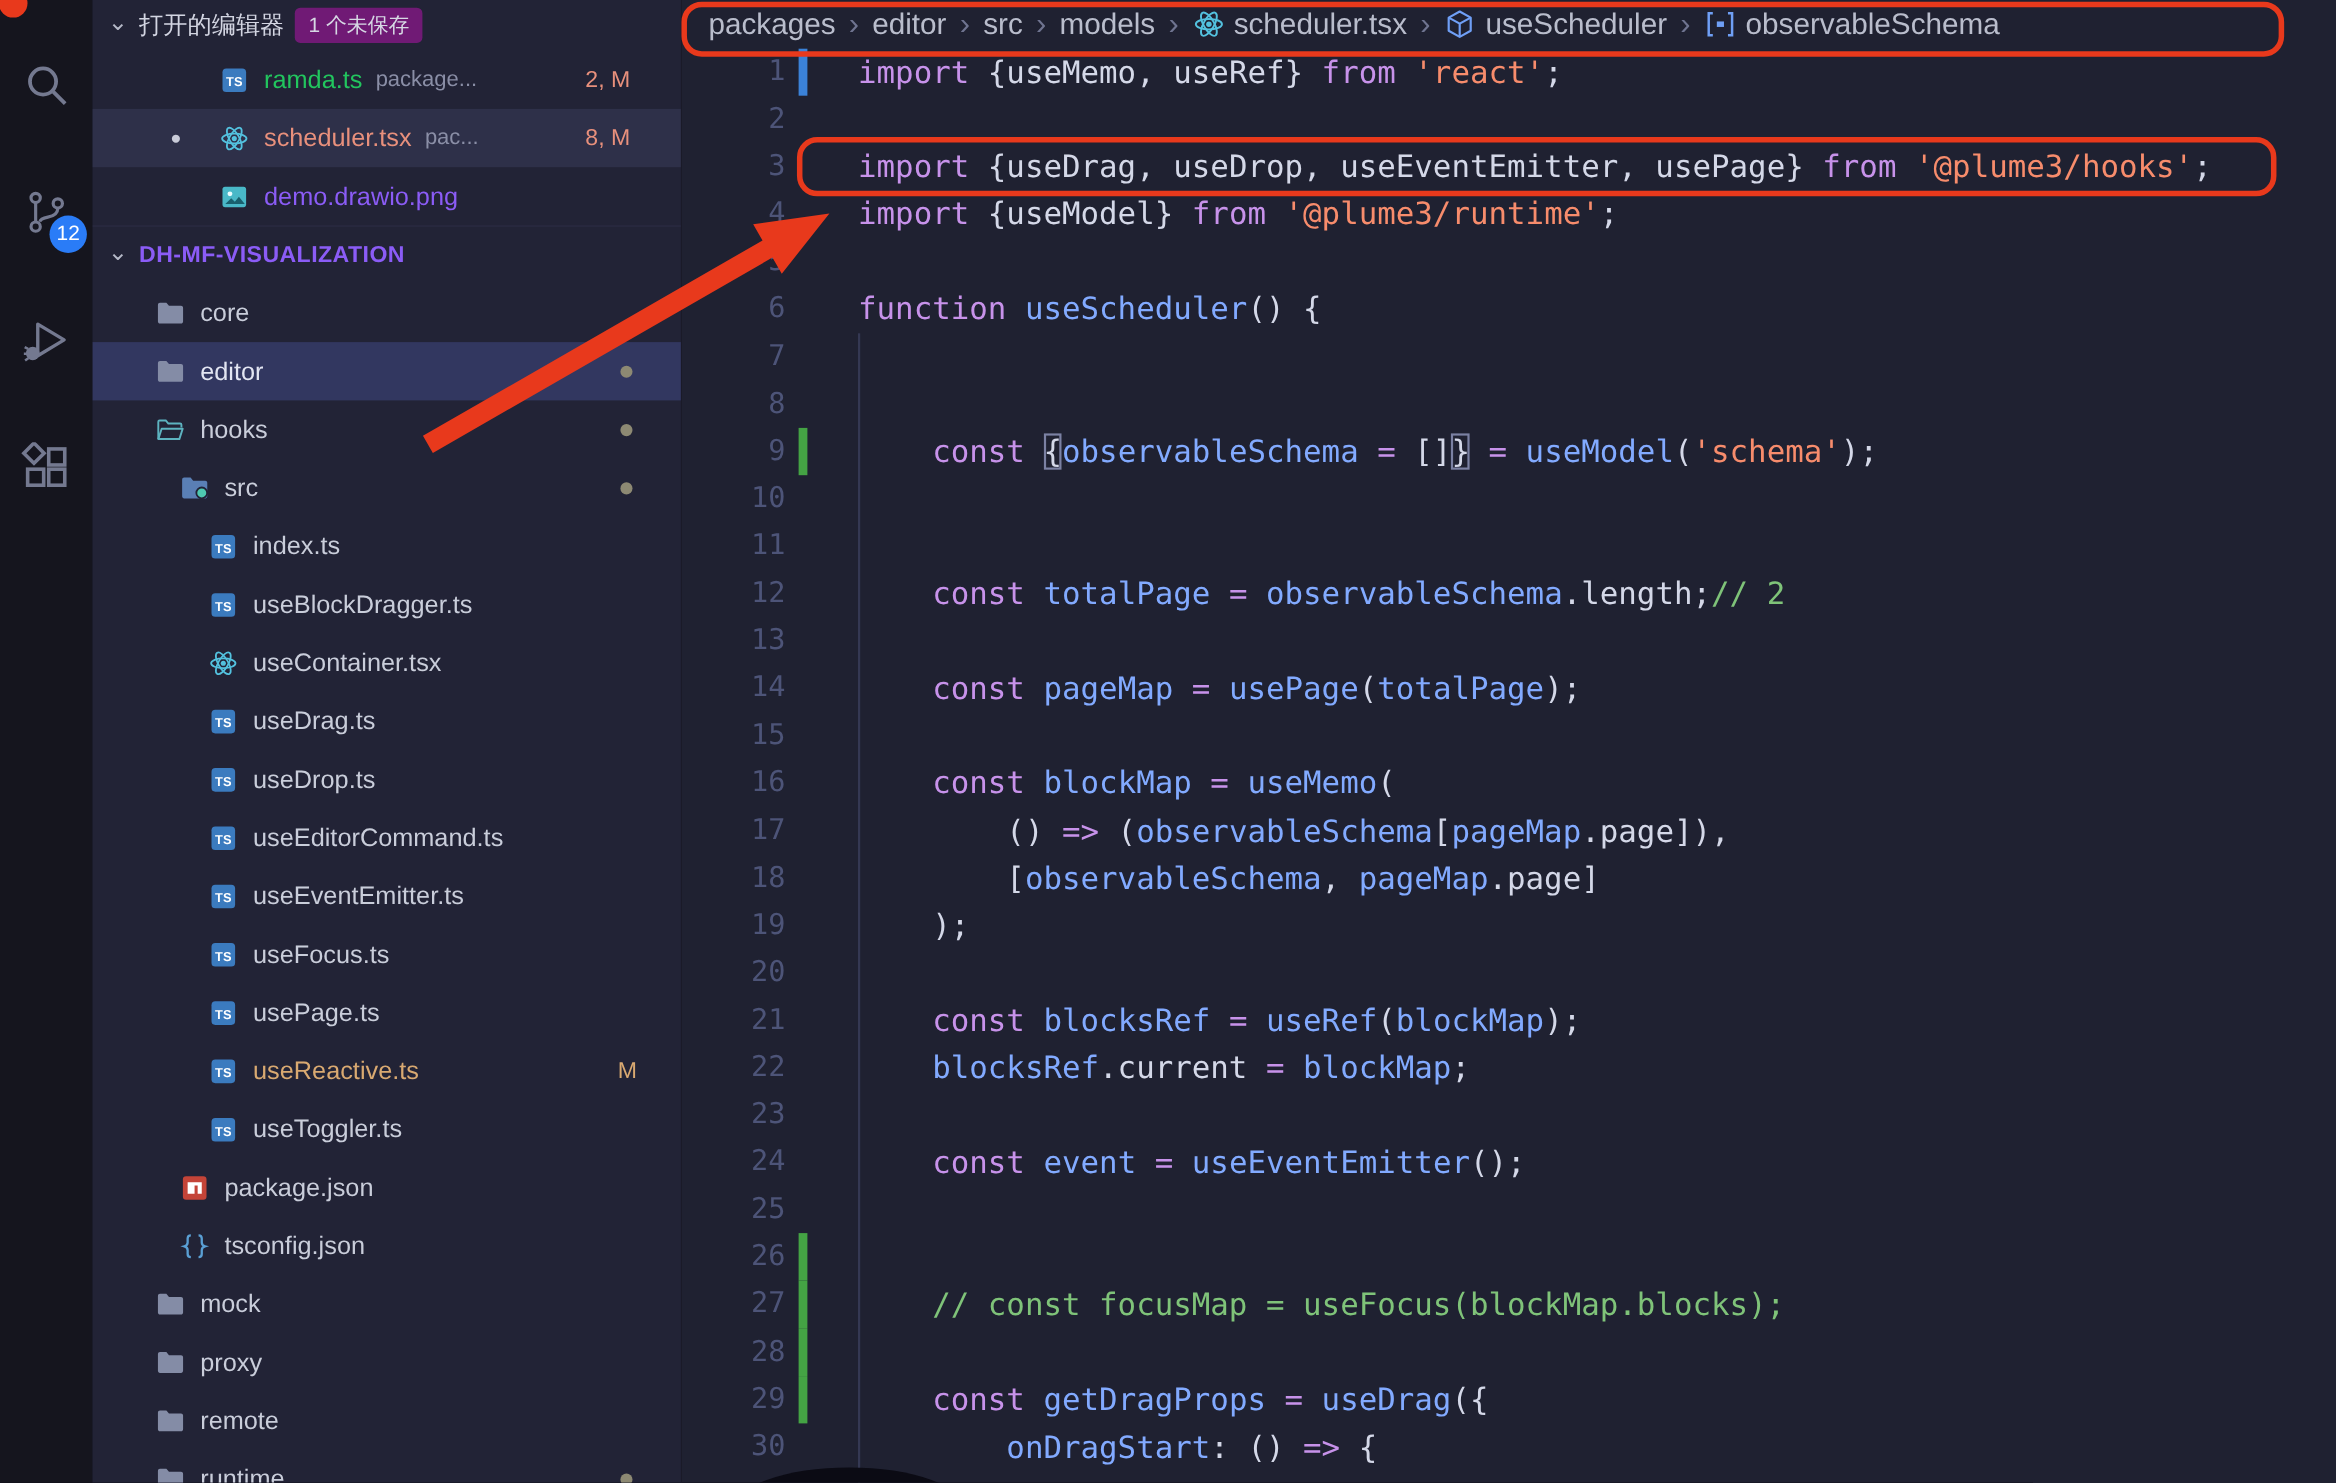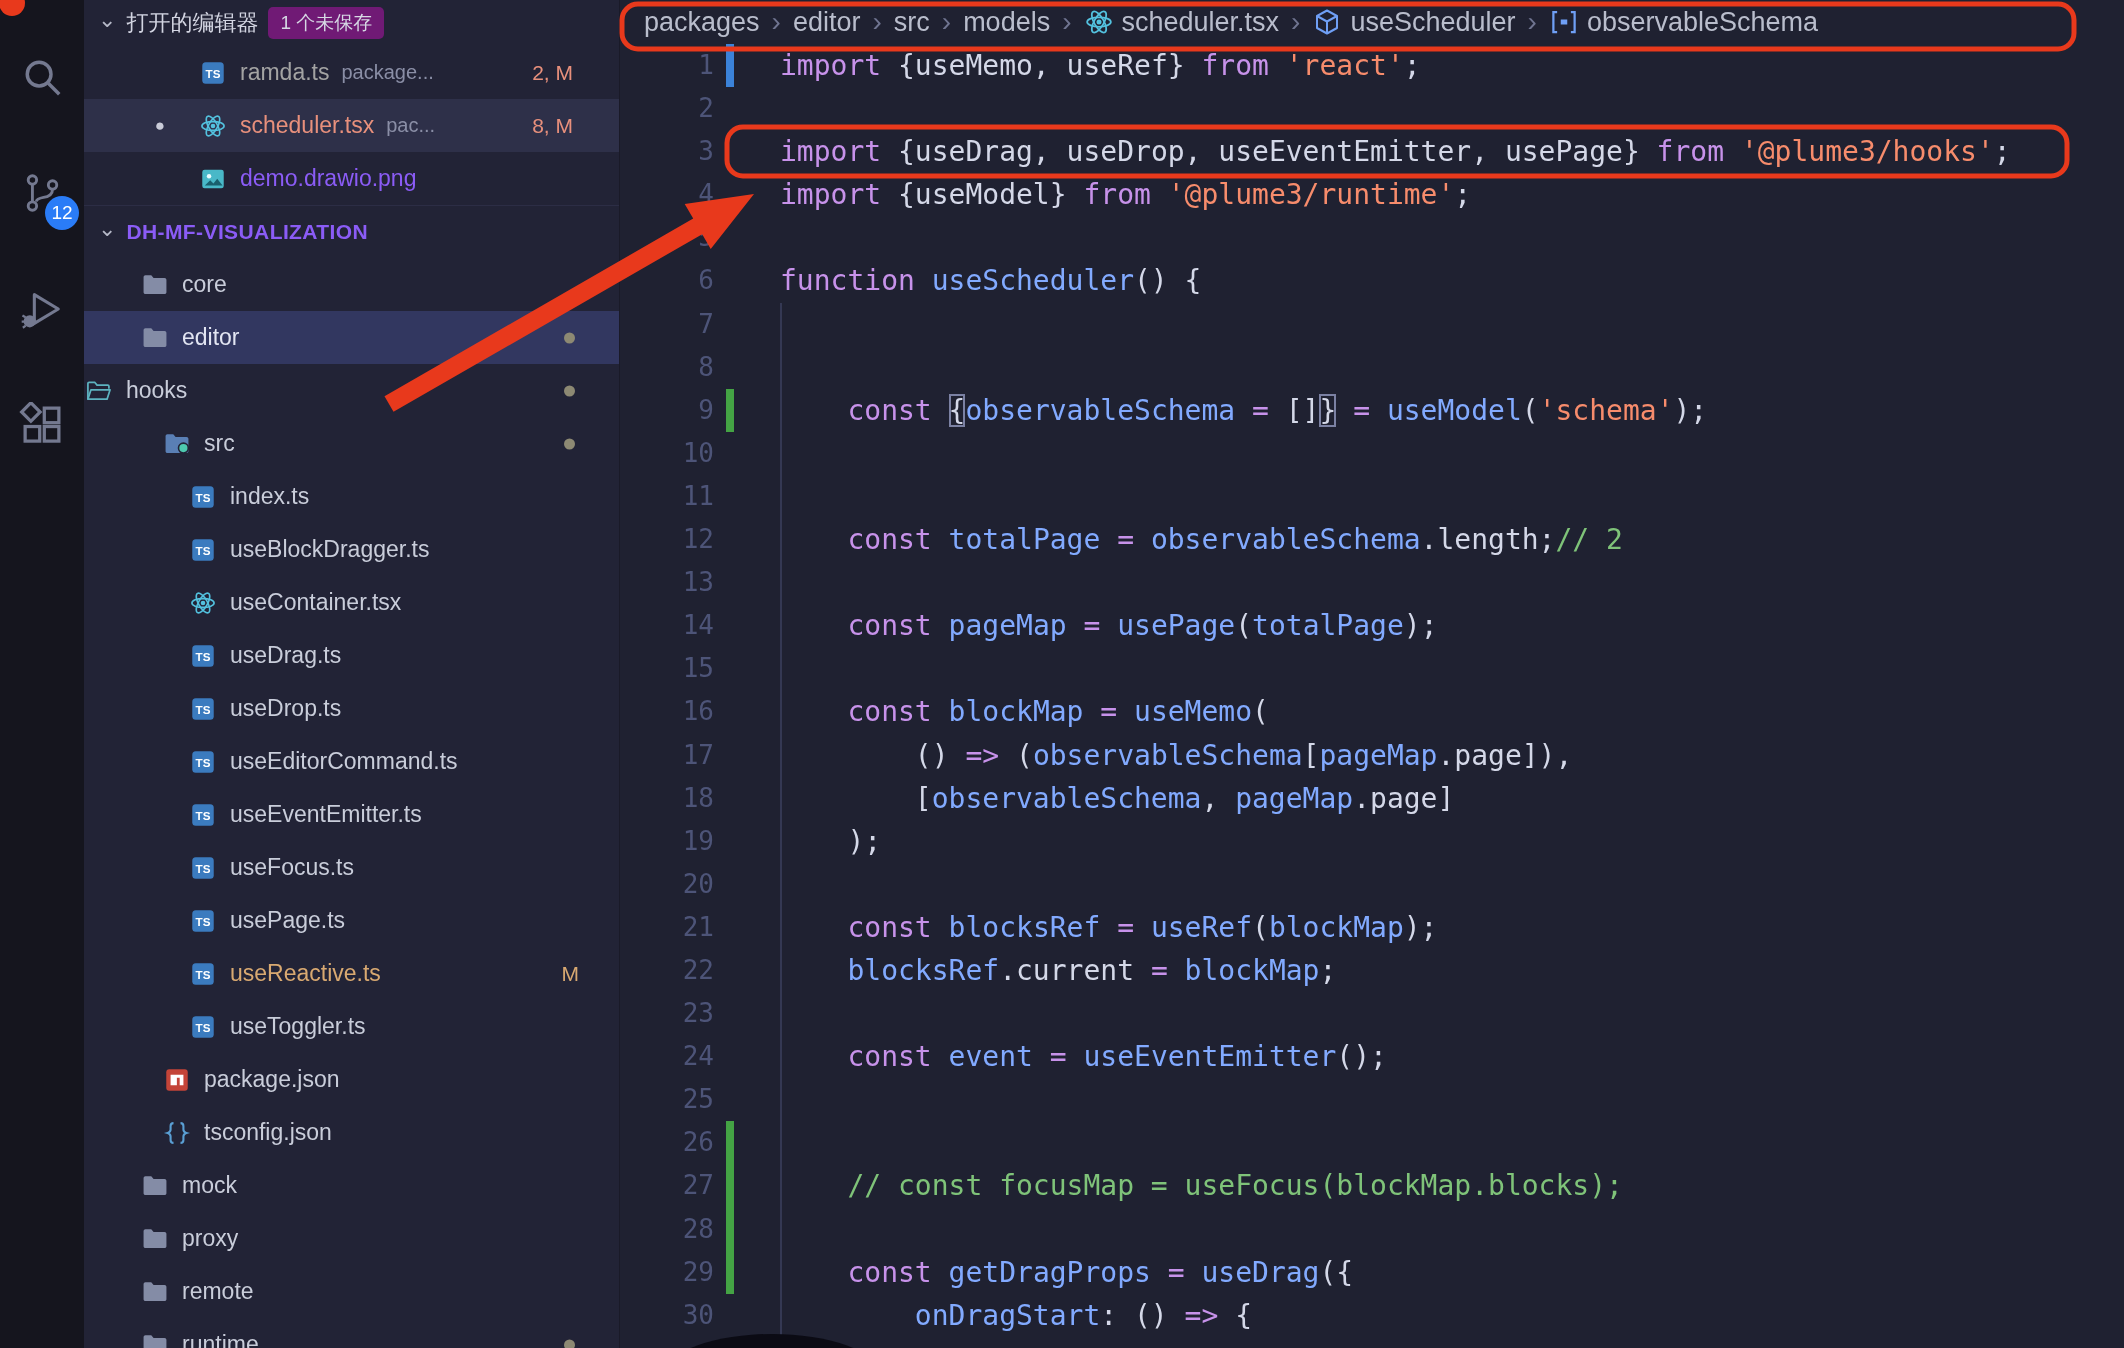--- a/index.html
+++ b/index.html
@@ -115,21 +115,21 @@
     </div>
     <div>
         <div class="oe-row">
           <span class="dirty-dot"></span>
           <span class="fi">
             <svg viewBox="0 0 24 24">
               <rect x="2.8" y="2.8" width="18.4" height="18.4" rx="3" fill="#3b7bbf"></rect>
               <text x="12" y="16.6" font-size="10" font-weight="bold" fill="#ffffff" text-anchor="middle" font-family="Liberation Sans, sans-serif">TS</text>
             </svg>
           </span>
-          <span class="oe-label" style="color: #a3a3a3;">ramda.ts</span>
+          <span class="oe-label" style="color: #22c55e;">ramda.ts</span>
           <span class="oe-desc">package...</span>
           <span class="oe-deco" style="color: rgb(232, 144, 124);">2, M</span>
         </div>
         <div class="oe-row active">
           <span class="dirty-dot">●</span>
           <span class="fi">
             <svg viewBox="0 0 24 24">
               <g fill="none" stroke="#53c1de" stroke-width="1.4">
                 <ellipse cx="12" cy="12" rx="9.5" ry="3.8"></ellipse>
                 <ellipse cx="12" cy="12" rx="9.5" ry="3.8" transform="rotate(60 12 12)"></ellipse>
@@ -169,21 +169,21 @@
         </div>
         <div class="tree-row selected" style="padding-left: 56px;">
           <span class="fi">
             <svg viewBox="0 0 24 24">
               <path d="M2.2 5.2c0-.9.7-1.6 1.6-1.6h5l2 2.4h9.4c.9 0 1.6.7 1.6 1.6v10.6c0 .9-.7 1.6-1.6 1.6H3.8c-.9 0-1.6-.7-1.6-1.6V5.2z" fill="#848ca6"></path>
             </svg>
           </span>
           <span class="tree-label">editor</span>
           <span class="tree-dot"></span>
         </div>
-        <div class="tree-row" style="">
+        <div class="tree-row" style="padding-left: 56px;">
           <span class="fi">
             <svg viewBox="0 0 24 24" fill="none" stroke="#5db3c0" stroke-width="1.5">
               <path d="M2.5 19V5.5c0-.6.4-1 1-1h4.8l2 2.4h9.2c.6 0 1 .4 1 1V10"></path>
               <path d="M2.5 19l2.6-8h16.4l-2.6 8z" stroke-linejoin="round"></path>
             </svg>
           </span>
           <span class="tree-label">hooks</span>
           <span class="tree-dot"></span>
         </div>
         <div class="tree-row" style="padding-left: 78px;">

